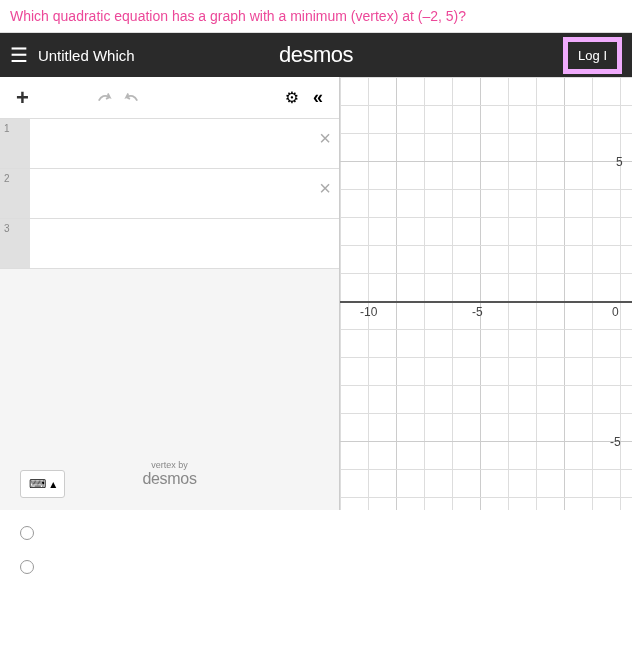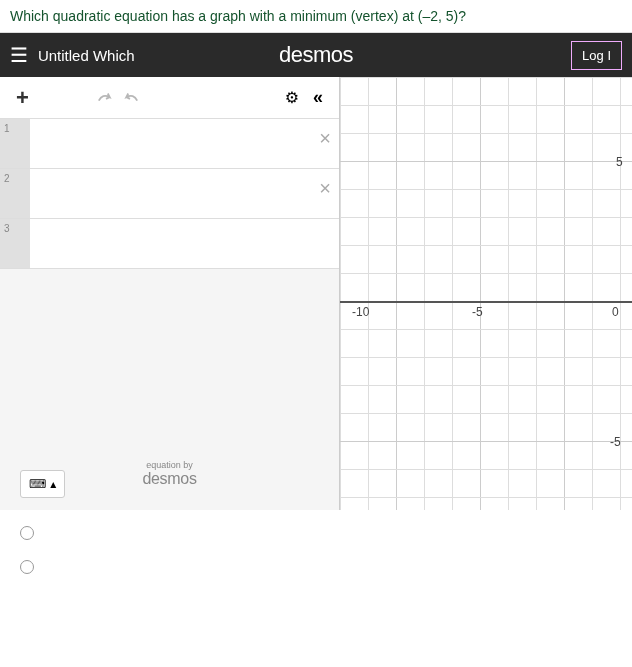--- a/index.html
+++ b/index.html
@@ -1,23 +1,23 @@
 <!DOCTYPE html>
 <html><head>
   <meta charset="utf-8">
   <style>
     * { margin: 0; padding: 0; box-sizing: border-box; font-family: Arial, sans-serif; }
     body { background: #fff; width: 632px; height: 667px; overflow: hidden; }
-    .question-bar { padding: 8px 10px; font-size: 14px; color: #14532d; border-bottom: 1px solid #ddd; }
+    .question-bar { padding: 8px 10px; font-size: 14px; color: #ec4899; border-bottom: 1px solid #ddd; }
     .top-bar { background: #2a2a2a; display: flex; align-items: center; padding: 6px 10px; position: relative; height: 44px; }
     .hamburger { color: #fff; font-size: 20px; margin-right: 10px; cursor: pointer; }
     .title { color: #fff; font-size: 15px; }
     .save-btn { background: #2d70f0; color: #fff; border: none; padding: 7px 12px; font-size: 13px; margin-left: 12px; cursor: pointer; border-radius: 2px; }
     .desmos-logo { color: #fff; font-size: 22px; font-weight: 500; position: absolute; left: 50%; transform: translateX(-50%); letter-spacing: -0.5px; }
-    .login-btn { background: transparent; color: #fff; border: 1px solid #f0abfc; padding: 6px 10px; font-size: 13px; margin-left: auto; cursor: pointer; }
+    .login-btn { background: transparent; color: #fff; border: 5px solid #f0abfc; padding: 6px 10px; font-size: 13px; margin-left: auto; cursor: pointer; }
     .workspace { display: flex; height: 433px; }
     .sidebar { width: 340px; border-right: 1px solid #ccc; display: flex; flex-direction: column; background: #f5f5f5; }
     .sidebar-top { display: flex; align-items: center; padding: 8px; border-bottom: 1px solid #ddd; background: #fff; height: 42px; }
     .plus-btn { font-size: 22px; font-weight: bold; color: #333; cursor: pointer; padding: 0 8px; }
     .undo-redo { display: flex; margin-left: 60px; gap: 6px; }
     .arc-btn { width: 18px; height: 14px; cursor: pointer; opacity: 0.6; }
     .right-controls { margin-left: auto; display: flex; gap: 14px; align-items: center; padding-right: 8px; }
     .gear { font-size: 16px; cursor: pointer; }
     .collapse { font-size: 18px; font-weight: bold; cursor: pointer; }
     .expr-list { flex: 1; }
@@ -88,21 +88,21 @@
         <div class="expr-body"></div>
         <span class="expr-close">×</span>
       </div>
       <div class="expr-row">
         <div class="expr-num">3</div>
         <div class="expr-body"></div>
       </div>
     </div>
     <div class="sidebar-bottom">
       <div class="footer-logo">
-        <div class="pb">equation by</div>
+        <div class="pb">vertex by</div>
         <div class="dl">desmos</div>
       </div>
       <div class="keyboard-toggle">
         <span>⌨</span>
         <span>▴</span>
       </div>
     </div>
   </div>
 
   <div class="graph-area">
@@ -127,21 +127,21 @@
       <div class="gridline h" style="top:168px"></div>
       <div class="gridline h" style="top:196px"></div>
       <div class="axis x" style="top:224px"></div>
       <div class="gridline h" style="top:252px"></div>
       <div class="gridline h" style="top:280px"></div>
       <div class="gridline h" style="top:308px"></div>
       <div class="gridline h" style="top:336px"></div>
       <div class="gridline h major" style="top:364px"></div>
       <div class="gridline h" style="top:392px"></div>
       <div class="gridline h" style="top:420px"></div>
-      <span class="axis-label" style="top:228px;left:12px">-10</span>
+      <span class="axis-label" style="top:228px;left:20px">-10</span>
       <span class="axis-label" style="top:228px;left:132px">-5</span>
       <span class="axis-label" style="top:228px;left:272px">0</span>
       <span class="axis-label" style="top:78px;left:276px">5</span>
       <span class="axis-label" style="top:358px;left:270px">-5</span>
     </div>
   </div>
 </div>
 
 <div class="options-area">
   <div class="option-row">

